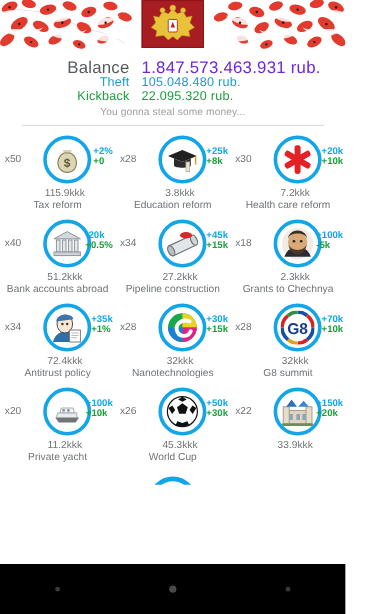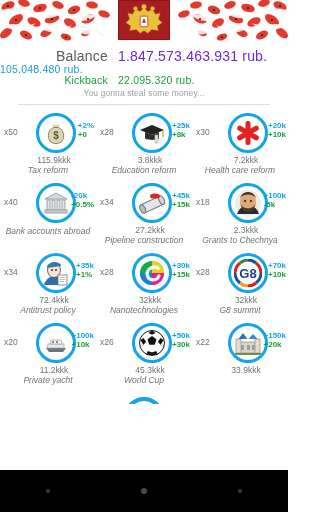--- a/index.html
+++ b/index.html
@@ -88,21 +88,21 @@
     position:absolute;right:2px;top:11px;
     text-align:left;line-height:9px;
   }
   .d1{font-size:8px;color:#12a5e8;font-weight:bold;display:block;}
   .d2{font-size:8px;color:#1aa03c;font-weight:bold;display:block;}
   .cell-count{
     text-align:center;font-size:8.5px;color:#6f7477;margin-top:-1px;padding-left:12px;
   }
   .cell-name{
     text-align:center;font-size:8.5px;color:#6f7477;
-    font-style:italic;line-height:9.5px;margin-top:1px;
+    line-height:9.5px;margin-top:1px;
     padding:0 4px;
   }
 
   
   .selector{
     margin-top:4px;height:46px;position:relative;
     display:flex;align-items:center;justify-content:center;
   }
   .arrow{
     width:0;height:0;border-top:9px solid transparent;
@@ -241,20 +241,21 @@
       </svg>
     </div>
   </div>
 
   <div class="balance-block">
     <div class="bal-row">
       <div class="bal-label">Balance</div>
       <div class="bal-value">1.847.573.463.931 rub.</div>
     </div>
     <div class="bal-row sub-row">
+      <div class="bal-label theft">Theft</div>
       <div class="bal-value theft">105.048.480 rub.</div>
     </div>
     <div class="bal-row sub-row">
       <div class="bal-label kick">Kickback</div>
       <div class="bal-value kick">22.095.320 rub.</div>
     </div>
   </div>
 
   <div class="hint">You gonna steal some money...</div>
   <div class="divider"></div>
@@ -330,20 +331,21 @@
                 <rect x="20" y="11" width="3" height="10"></rect>
               </g>
               <rect x="3" y="21" width="22" height="3" fill="#cdd3d8" stroke="#8a9097" stroke-width="0.8"></rect>
             </svg>
           </span>
           <span class="deltas">
             <span class="d1">-20k</span>
             <span class="d2">+0.5%</span>
           </span>
         </div>
+        <div class="cell-count">51.2kkk</div>
         <div class="cell-name">Bank accounts abroad</div>
       </div>
       <div class="cell">
         <div class="cell-top">
           <span class="mult">x34</span>
           <span class="coin">
             <svg width="28" height="28" viewBox="0 0 28 28">
               <g transform="rotate(-25 14 14)">
                 <rect x="2" y="11" width="22" height="9" rx="2" fill="#e3e6e8" stroke="#6d7478" stroke-width="1"></rect>
                 <ellipse cx="24" cy="15.5" rx="2.5" ry="4.5" fill="#cfd4d7" stroke="#6d7478" stroke-width="1"></ellipse>

